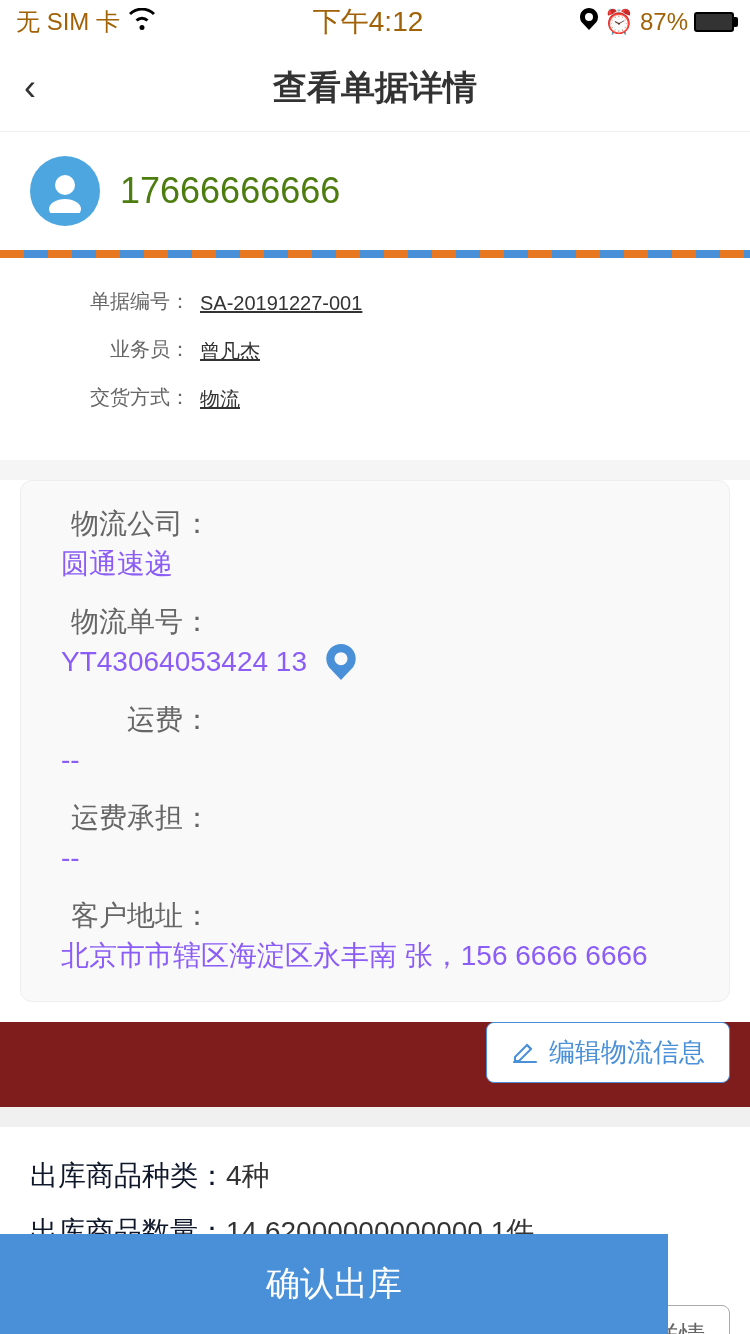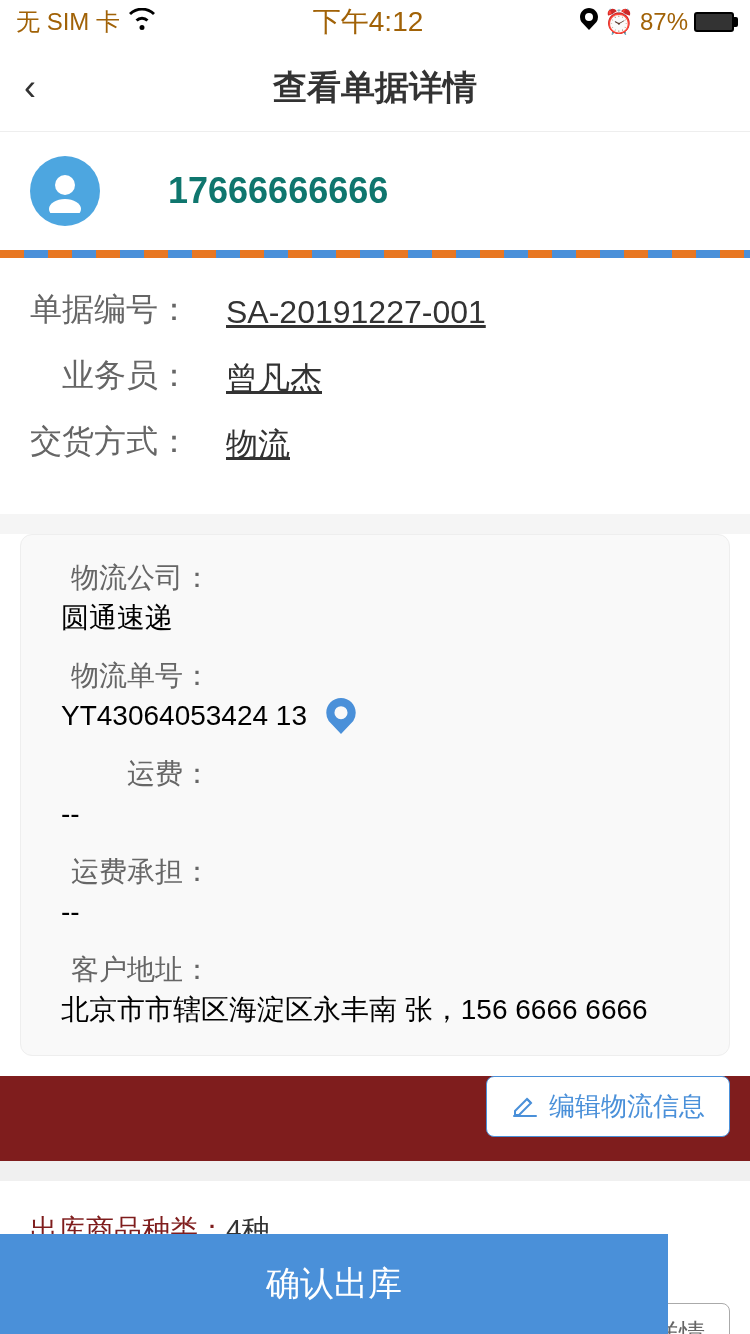--- a/index.html
+++ b/index.html
@@ -82,23 +82,22 @@
     }
     .avatar {
       width: 70px; height: 70px;
       border-radius: 50%;
       background: #4da6e0;
       display: flex; align-items: center; justify-content: center;
     }
     .avatar svg { width: 44px; height: 44px; fill: #fff; }
     .phone-number {
       font-size: 36px;
-      color: #0f766e;
-      font-weight: 700;
-      margin-left: 48px;
+      color: #4d7c0f;
+      font-weight: 400;
     }
 
     
     .dashed-divider {
       width: 750px;
       height: 8px;
       background: repeating-linear-gradient(
         90deg,
         #e87722 0px, #e87722 24px,
         #4a90d9 24px, #4a90d9 48px
@@ -108,22 +107,21 @@
     
     .info-section {
       background: #fff;
       padding: 30px 30px;
       margin-bottom: 20px;
     }
     .info-row {
       display: flex;
       align-items: flex-start;
       margin-bottom: 18px;
-      font-size: 32px;
-      gap: 26px;
+      font-size: 20px;
     }
     .info-row:last-child { margin-bottom: 16px; }
     .info-label {
       color: #666;
       min-width: 160px;
       text-align: right;
       flex-shrink: 0;
     }
     .info-value {
       color: #333;
@@ -149,21 +147,21 @@
       flex-direction: column;
     }
     .logistics-row:last-child { margin-bottom: 0; }
     .logistics-label {
       color: #666;
       min-width: 160px;
       text-align: right;
       flex-shrink: 0;
     }
     .logistics-value {
-      color: #000000;
+      color: #8b5cf6;
       flex: 1;
       margin-left: 10px;
       display: flex;
       align-items: center;
       gap: 16px;
       line-height: 1.5;
     }
     .location-icon {
       width: 36px; height: 36px;
       flex-shrink: 0;
@@ -201,21 +199,21 @@
       background: #fff;
       padding: 30px 30px;
     }
     .product-row {
       display: flex;
       margin-bottom: 18px;
       font-size: 28px;
     }
     .product-row:last-child { margin-bottom: 0; }
     .product-label {
-      color: #7f1d1d;
+      color: #0f172a;
       min-width: 180px;
       text-align: center;
       flex-shrink: 0;
     }
     .product-value {
       color: #333;
       text-align: right;
     }
 
     
@@ -354,20 +352,24 @@
   </div>
 </div>
 
 <div class="gray-sep"></div>
 
 <div class="product-section">
   <div class="product-row">
     <span class="product-label">出库商品种类：</span>
     <span class="product-value">4种</span>
   </div>
+  <div class="product-row">
+    <span class="product-label">出库商品数量：</span>
+    <span class="product-value">14.62000000000000 1件</span>
+  </div>
 </div>
 
 <div class="view-btn-row">
   <button class="view-btn">
     <svg width="28" height="28" viewBox="0 0 28 28">
       <rect x="4" y="2" width="20" height="24" rx="2" fill="none" stroke="#888" stroke-width="2"></rect>
       <line x1="8" y1="9" x2="20" y2="9" stroke="#888" stroke-width="2"></line>
       <line x1="8" y1="14" x2="20" y2="14" stroke="#888" stroke-width="2"></line>
       <line x1="8" y1="19" x2="16" y2="19" stroke="#888" stroke-width="2"></line>
     </svg>

